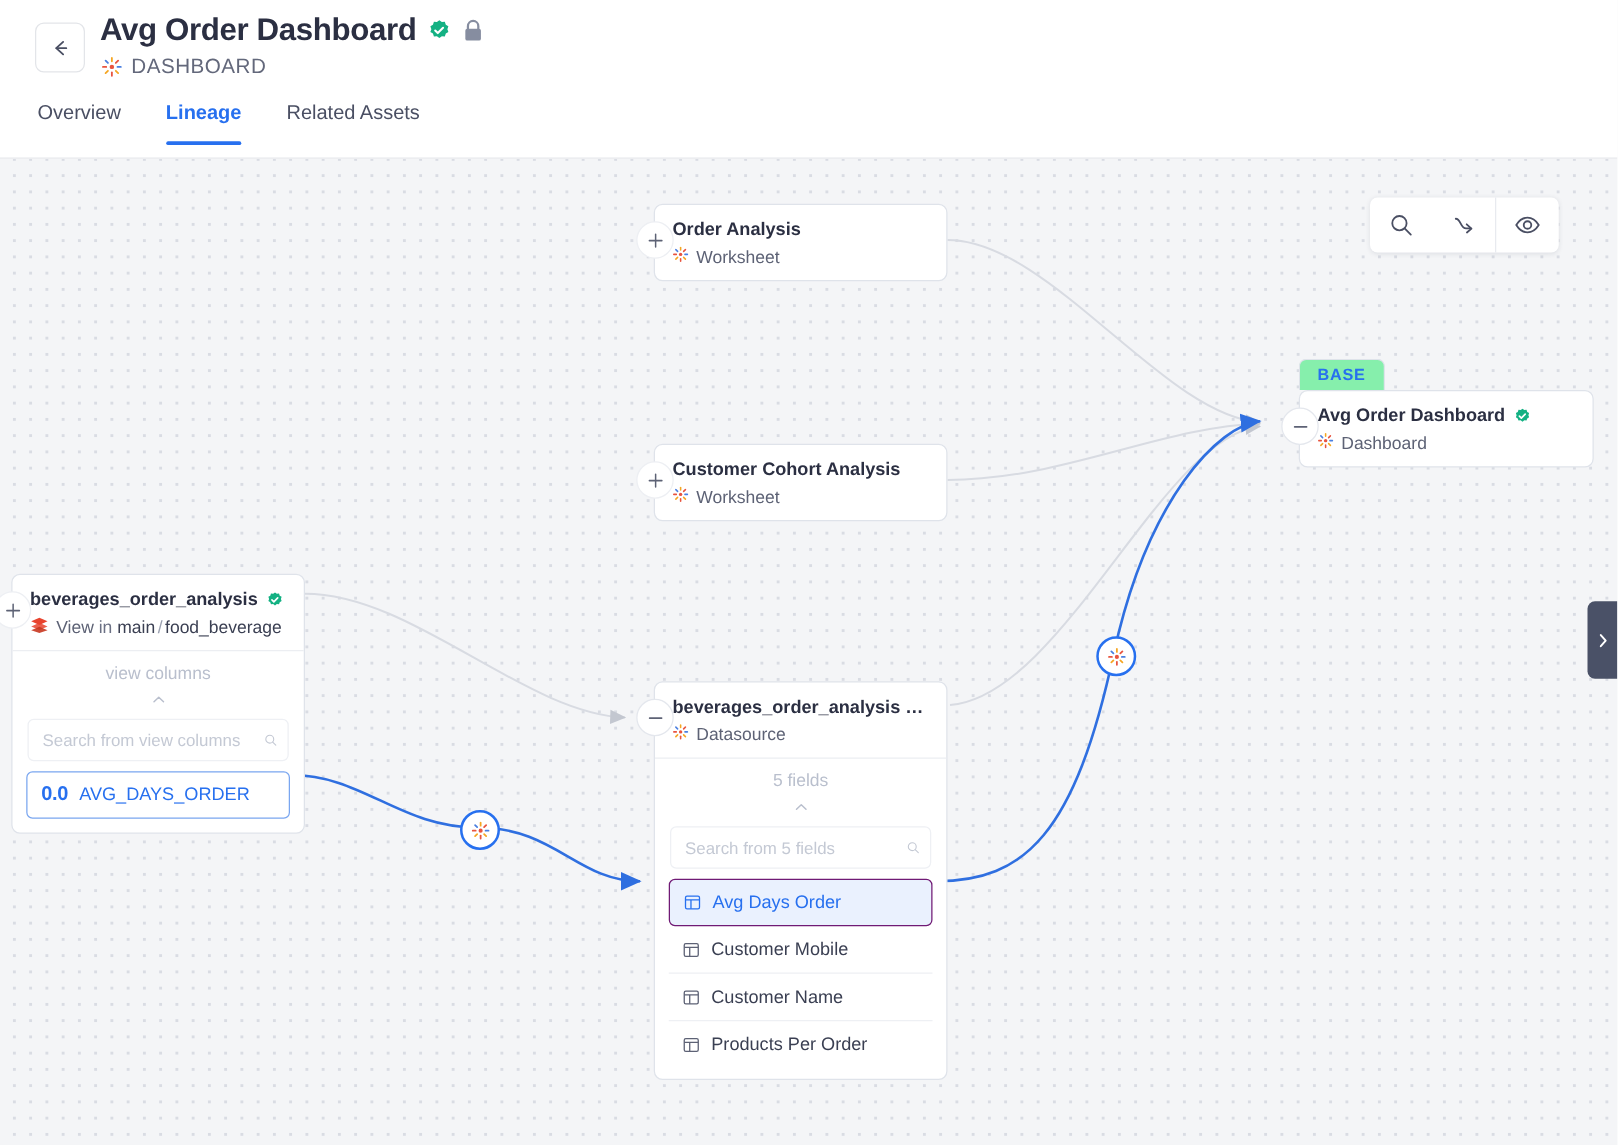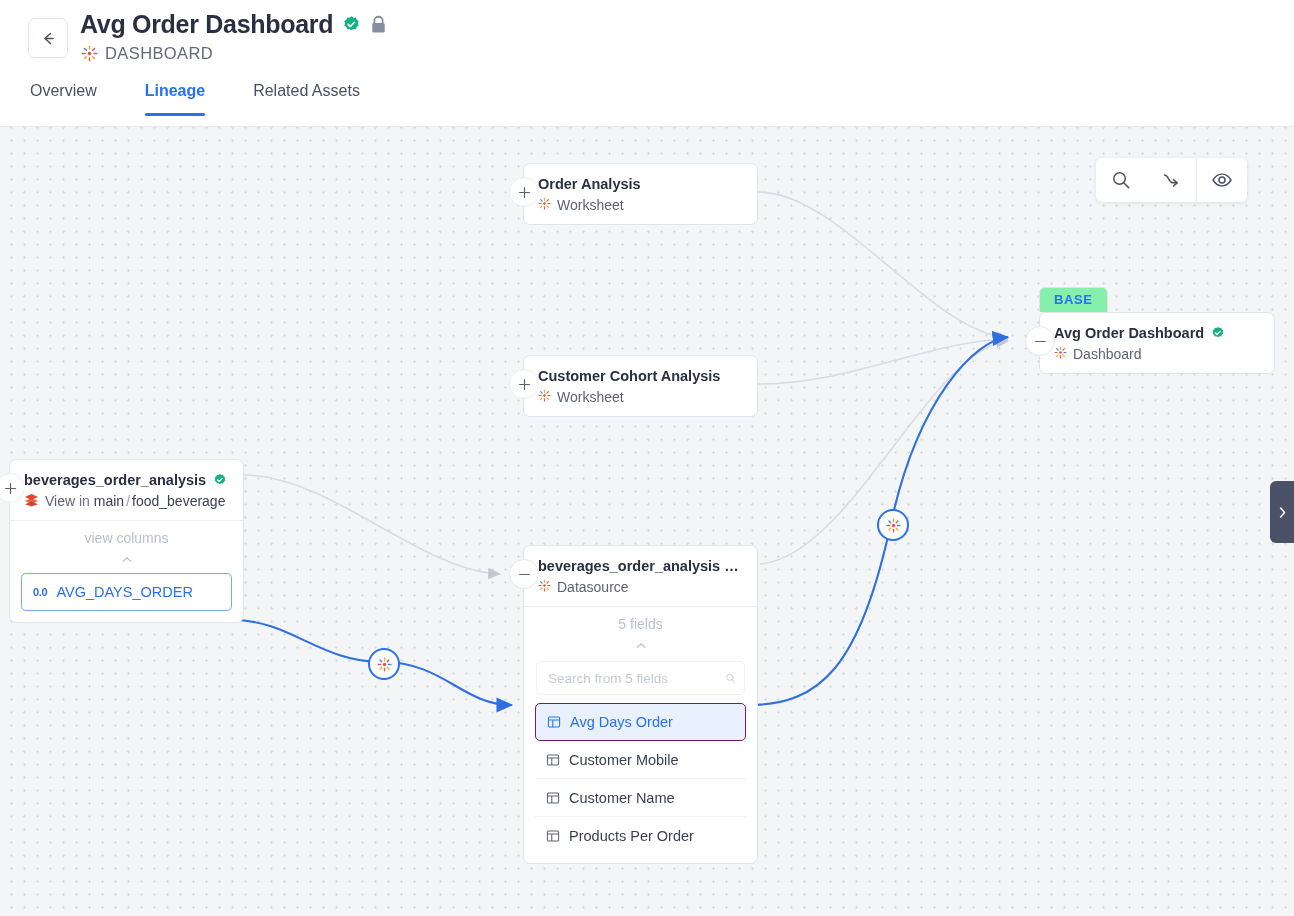--- a/index.html
+++ b/index.html
@@ -39,21 +39,21 @@
   }
   .subtitle-row {
     position: absolute; left: 81px; top: 44px;
     display: flex; align-items: center; gap: 7px;
   }
   .subtitle-text {
     font-size: 16.5px; color: #63687b; letter-spacing: 0.4px;
   }
   .tabs {
     position: absolute; left: 28px; top: 80px;
-    display: flex; align-items: center; gap: 12px;
+    display: flex; align-items: center; gap: 0px;
   }
   .tab {
     font-size: 16px; color: #4a4f63; padding: 0 18px 14px 18px;
     cursor: pointer; position: relative; line-height: 22px;
   }
   .tab:first-child { padding-left: 2px; }
   .tab.active { color: #2770ef; font-weight: 700; }
   .tab.active::after {
     content: ""; position: absolute; left: 18px; right: 18px; bottom: 0;
     height: 3px; background: #2770ef; border-radius: 2px;
@@ -376,24 +376,31 @@
         </div>
       </div>
 
       <div class="sect-head">
         <span class="sect-label">view columns</span>
         <svg class="chev" width="12" height="12" viewBox="0 0 12 12">
           <path d="M2.2 7.4 L6 3.8 L9.8 7.4" fill="none" stroke="#b9bfcd" stroke-width="1.2" stroke-linecap="round" stroke-linejoin="round"></path>
         </svg>
       </div>
 
+      <div class="search-box">
+        <input value="" placeholder="Search from view columns" style="">
+        <svg width="14" height="14" viewBox="0 0 16 16">
+          <circle cx="7" cy="7" r="4.6" fill="none" stroke="#c4c9d4" stroke-width="1.3"></circle>
+          <path d="M10.4 10.4 L14 14" stroke="#c4c9d4" stroke-width="1.3" stroke-linecap="round"></path>
+        </svg>
+      </div>
 
       <div style="padding-bottom:11px;">
         <div class="col-item selected">
-          <span style="font-size:11px; font-weight:700; color:#2770ef; letter-spacing:-0.3px;">0.0</span>
+          <span style="font-size:16px; font-weight:700; color:#2770ef; letter-spacing:-0.3px;">0.0</span>
           <span>AVG_DAYS_ORDER</span>
         </div>
       </div>
     </div>
     <div class="pin ghost" style="left:-5px; top:346px;">
       <svg width="13" height="13" viewBox="0 0 14 14">
         <path d="M7 1.6v10.8M1.6 7h10.8" stroke="#5d6275" stroke-width="1.3" stroke-linecap="round"></path>
       </svg>
     </div>
 

